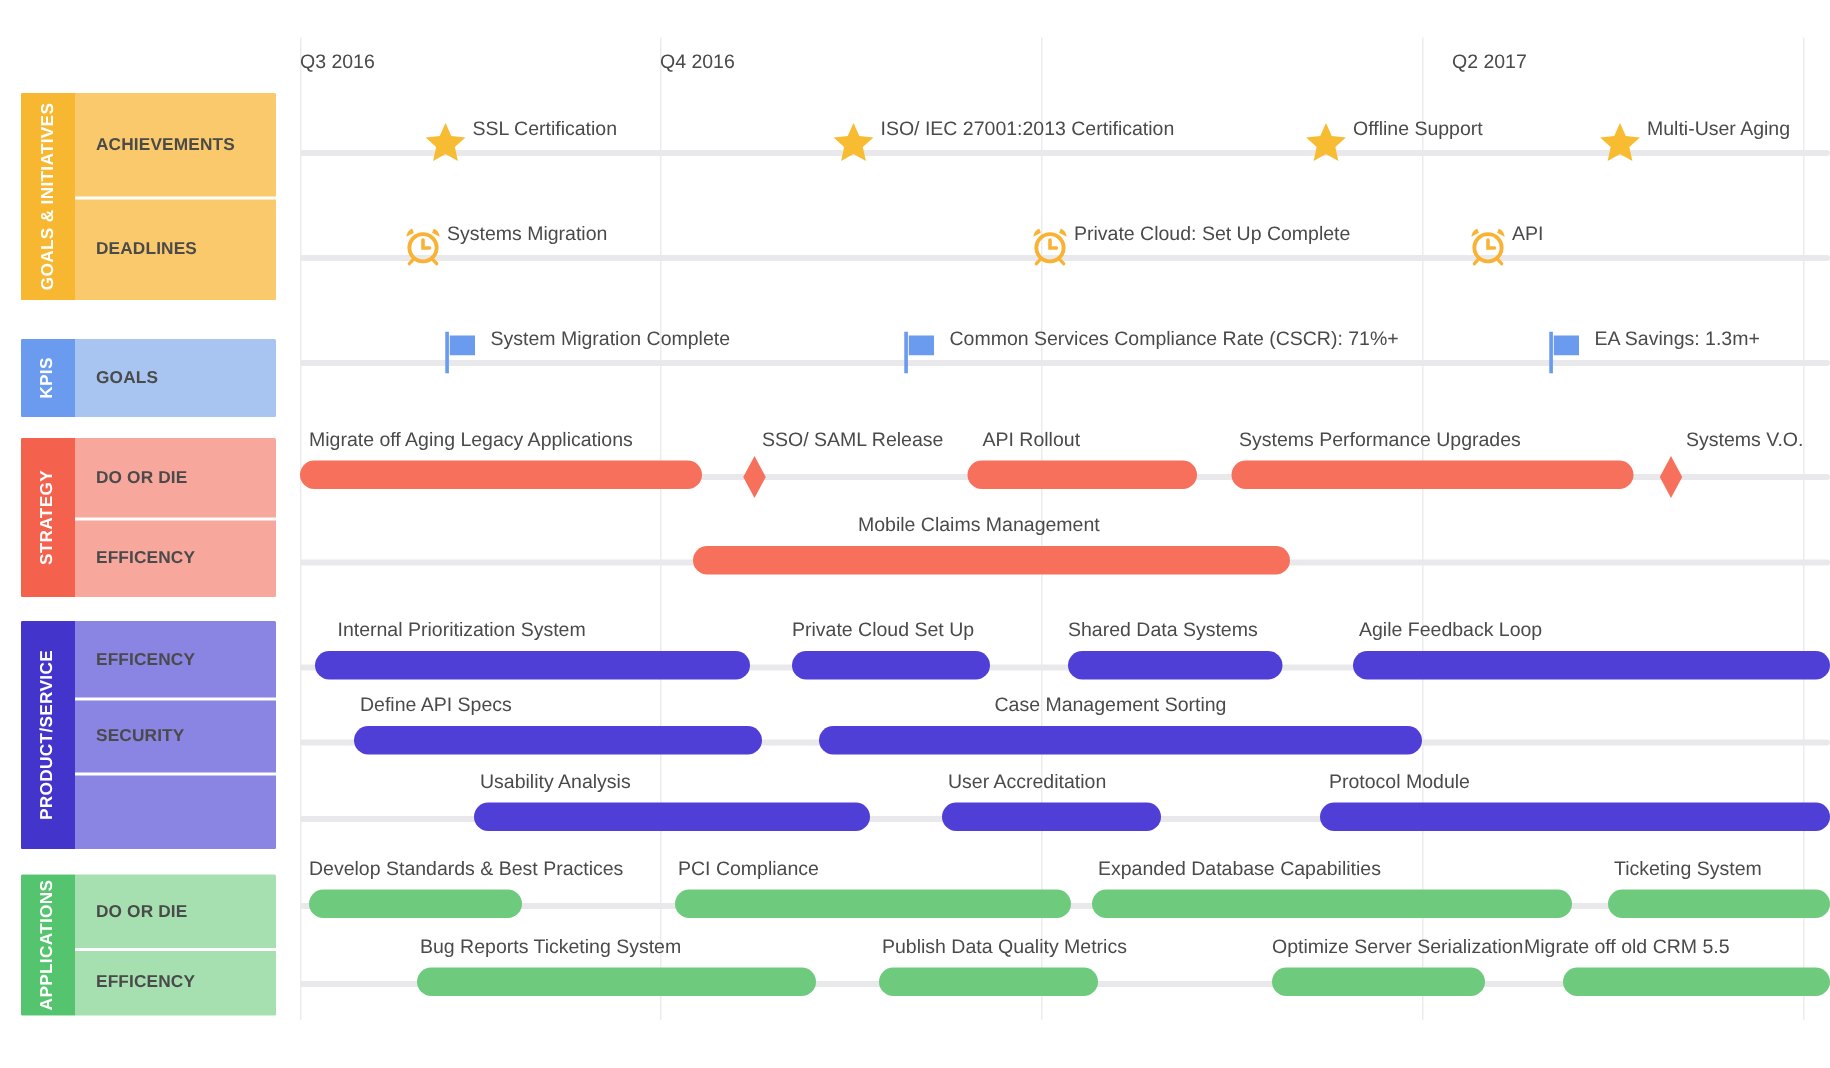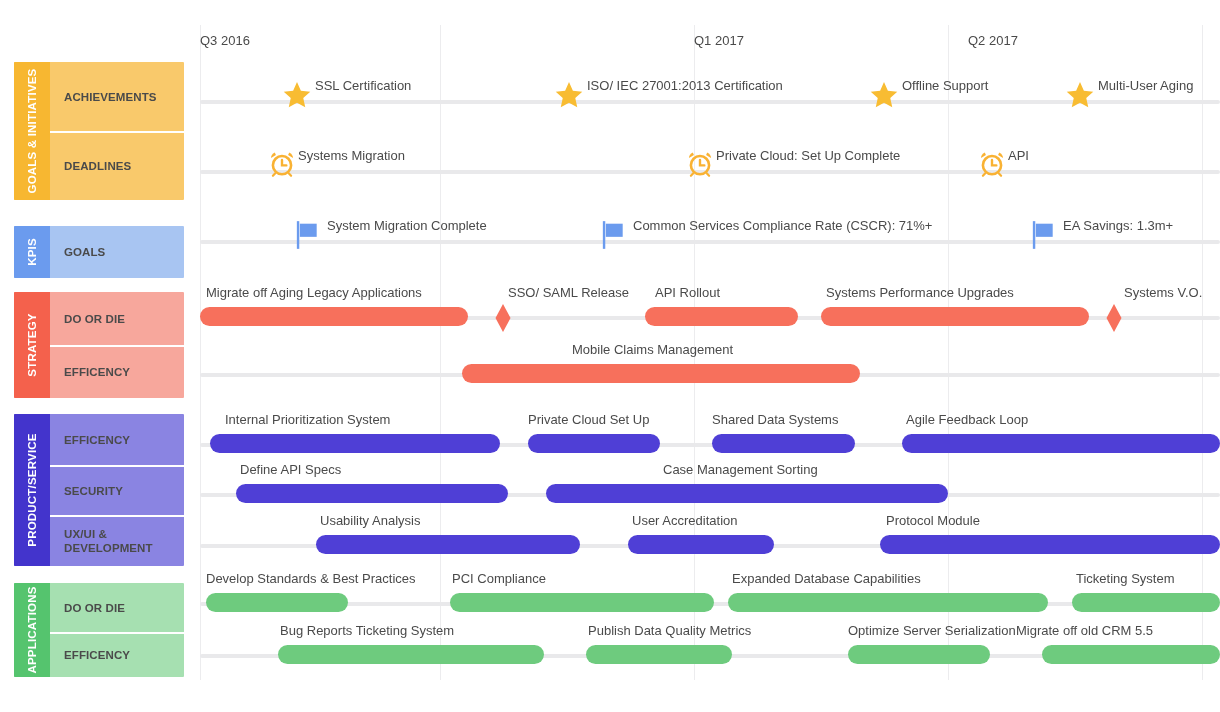--- a/index.html
+++ b/index.html
@@ -182,23 +182,20 @@
         </div>
         <div class="cat-div" style="top: 51px;"></div>
         <div class="cat-div" style="top: 101px;"></div>
         <div class="cat-rows">
           <div class="cat-row" style="top: 0px; height: 52px;">
             <span>EFFICENCY</span>
           </div>
           <div class="cat-row" style="top: 52px; height: 50px;">
             <span>SECURITY</span>
           </div>
-          <div class="cat-row" style="top: 102px; height: 50px;">
-            <span>UX/UI &amp;<br>DEVELOPMENT</span>
-          </div>
         </div>
       </div>
       <div class="cat-group" style="top: 583px; height: 94px; background: rgb(166, 224, 177);">
         <div class="cat-spine" style="background: rgb(85, 196, 110);">
           <span>APPLICATIONS</span>
         </div>
         <div class="cat-div" style="top: 49px;"></div>
         <div class="cat-rows">
           <div class="cat-row" style="top: 0px; height: 50px;">
             <span>DO OR DIE</span>
@@ -210,21 +207,21 @@
       </div>
     </div>
 
   <div id="grid">
       <div class="vline" style="left: 10px; background: rgb(236, 236, 238);"></div>
       <div class="vline" style="left: 250px; background: rgb(236, 236, 238);"></div>
       <div class="vline" style="left: 504px; background: rgb(236, 236, 238);"></div>
       <div class="vline" style="left: 758px; background: rgb(236, 236, 238);"></div>
       <div class="vline" style="left: 1012px; background: rgb(236, 236, 238);"></div>
       <div class="qhead" style="left: 10px; width: 240px; color: rgb(74, 74, 74);">Q3 2016</div>
-      <div class="qhead" style="left: 504px; width: 254px; color: rgb(74, 74, 74);">Q1 2017</div>
+      <div class="qhead" style="left: 250px; width: 254px; color: rgb(74, 74, 74);">Q4 2016</div>
       <div class="qhead" style="left: 758px; width: 254px; color: rgb(74, 74, 74); padding-left: 20px;">Q2 2017</div>
       <div class="rowline" style="top: 100px; background: rgb(233, 233, 235);"></div>
       <div class="rowline" style="top: 170px; background: rgb(233, 233, 235);"></div>
       <div class="rowline" style="top: 240px; background: rgb(233, 233, 235);"></div>
       <div class="rowline" style="top: 316px; background: rgb(233, 233, 235);"></div>
       <div class="rowline" style="top: 373px; background: rgb(233, 233, 235);"></div>
       <div class="rowline" style="top: 443px; background: rgb(233, 233, 235);"></div>
       <div class="rowline" style="top: 493px; background: rgb(233, 233, 235);"></div>
       <div class="rowline" style="top: 544px; background: rgb(233, 233, 235);"></div>
       <div class="rowline" style="top: 602px; background: rgb(233, 233, 235);"></div>

